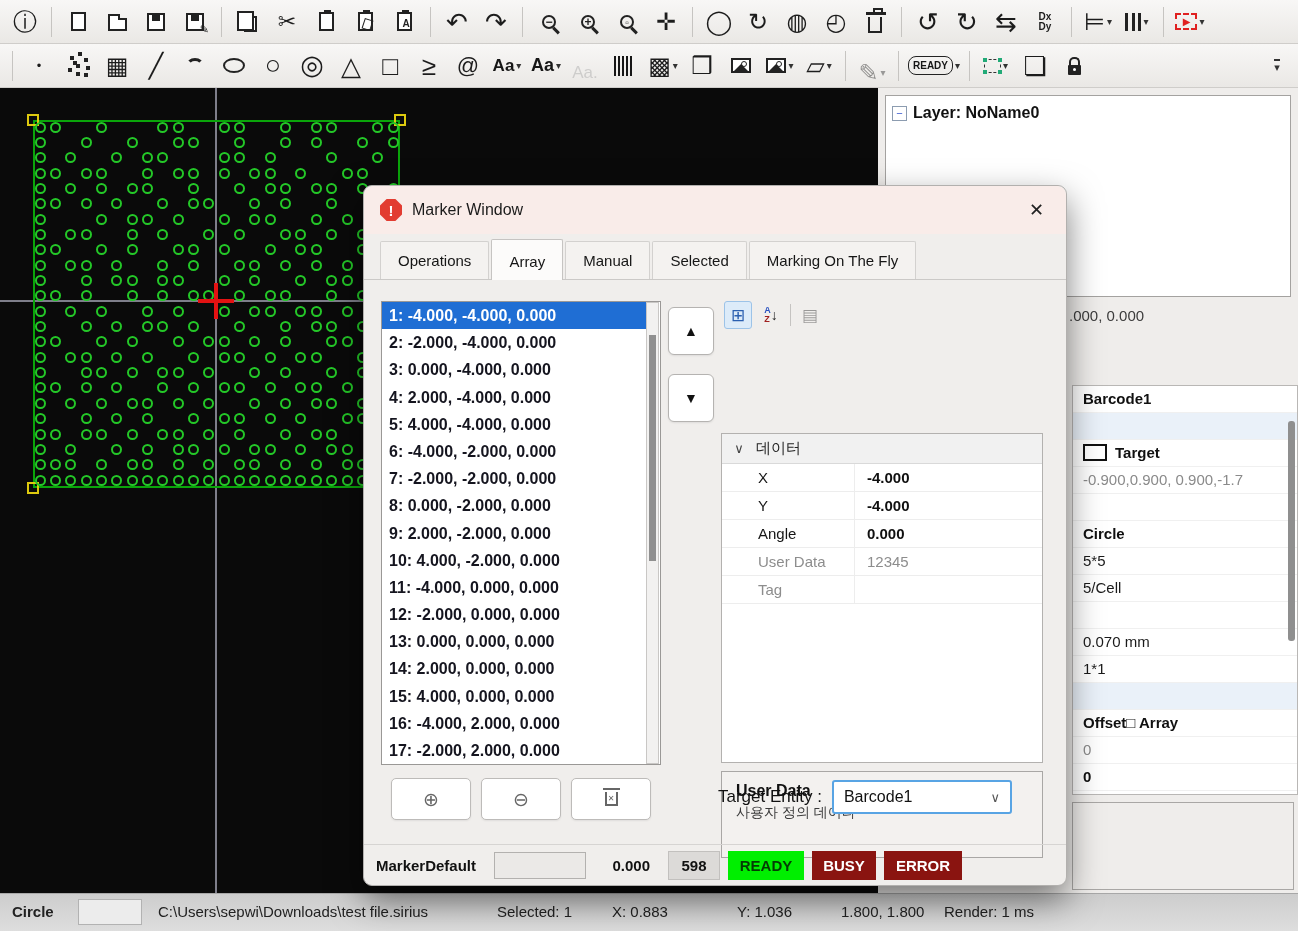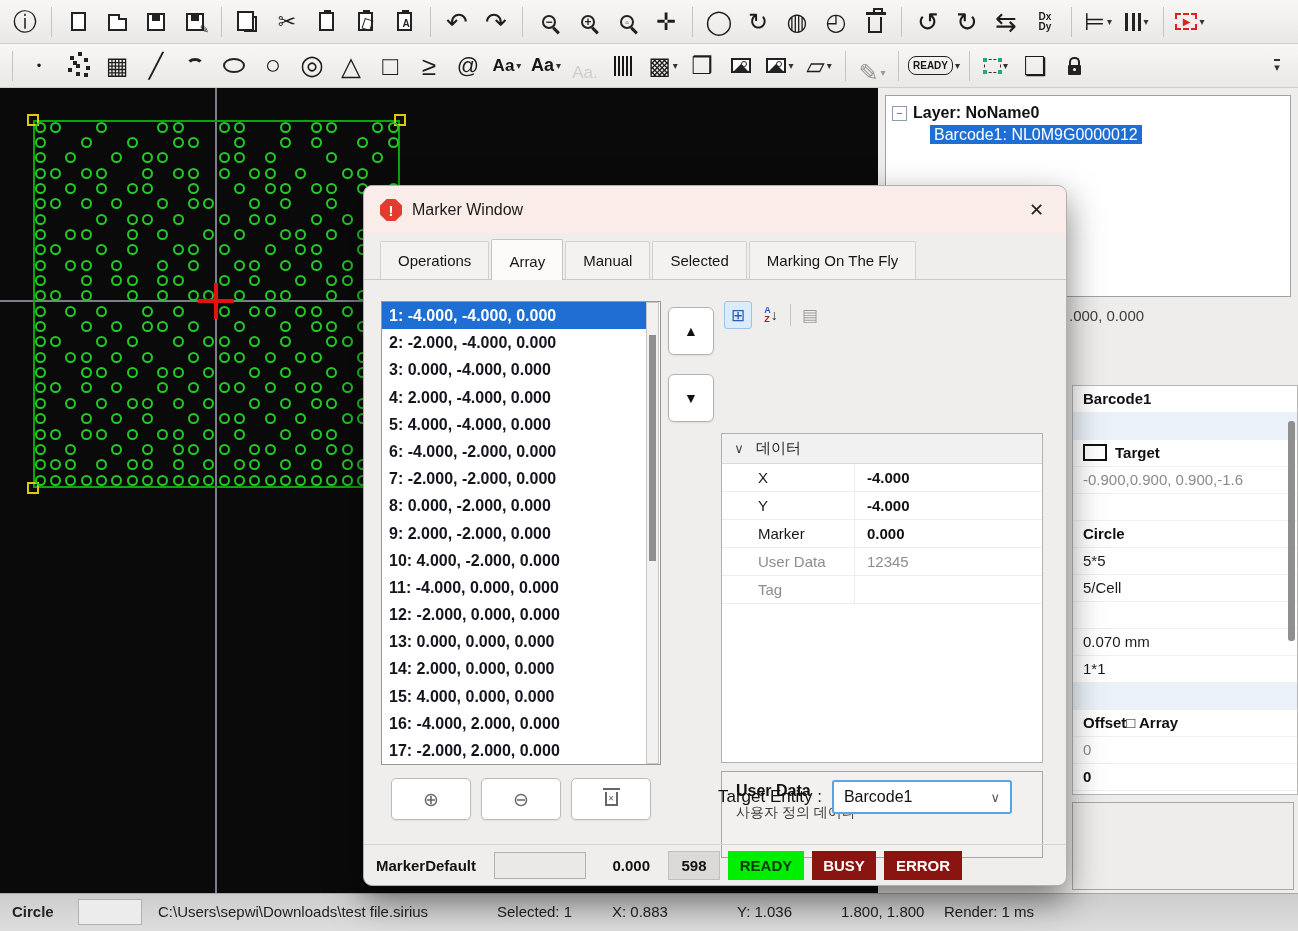--- a/index.html
+++ b/index.html
@@ -695,31 +695,28 @@
   <div class="crossb" style="left: 198px; top: 211px; width: 36px; height: 4px; background: rgb(227, 18, 18);"></div>
   <div class="crossb" style="left: 214px; top: 195px; width: 4px; height: 36px; background: rgb(227, 18, 18);"></div>
 </div>
 
 <div id="rightpanel">
   <div id="treebox">
     <div class="treerow">
       <span class="expbox">−</span>
       <span class="treelabel">Layer: NoName0</span>
     </div>
-    <div class="treechild">
-      <span class="selitem">Barcode1: NL0M9G0000012</span>
-    </div>
   </div>
   <div id="partialtext">.000, 0.000</div>
   <div id="propspanel">
     <div id="rprows">
         <div class="rrow bold">Barcode1</div>
         <div class="rrow tint"></div>
         <div class="rrow swatch bold"><span class="sw" style="background: rgb(255, 255, 255);"></span><span>Target</span></div>
-        <div class="rrow muted">-0.900,0.900, 0.900,-1.6</div>
+        <div class="rrow muted">-0.900,0.900, 0.900,-1.7</div>
         <div class="rrow blank"></div>
         <div class="rrow bold">Circle</div>
         <div class="rrow ">5*5</div>
         <div class="rrow ">5/Cell</div>
         <div class="rrow blank"></div>
         <div class="rrow ">0.070 mm</div>
         <div class="rrow ">1*1</div>
         <div class="rrow tint"></div>
         <div class="rrow bold">Offset□ Array</div>
         <div class="rrow muted">0</div>
@@ -787,21 +784,21 @@
       <div id="pgrows">
           <div class="pgrow">
             <span class="pgl">X</span>
             <span class="pgv">-4.000</span>
           </div>
           <div class="pgrow">
             <span class="pgl">Y</span>
             <span class="pgv">-4.000</span>
           </div>
           <div class="pgrow">
-            <span class="pgl">Marker</span>
+            <span class="pgl">Angle</span>
             <span class="pgv">0.000</span>
           </div>
           <div class="pgrow">
             <span class="pgl muted">User Data</span>
             <span class="pgv muted">12345</span>
           </div>
           <div class="pgrow">
             <span class="pgl muted">Tag</span>
             <span class="pgv"></span>
           </div>

